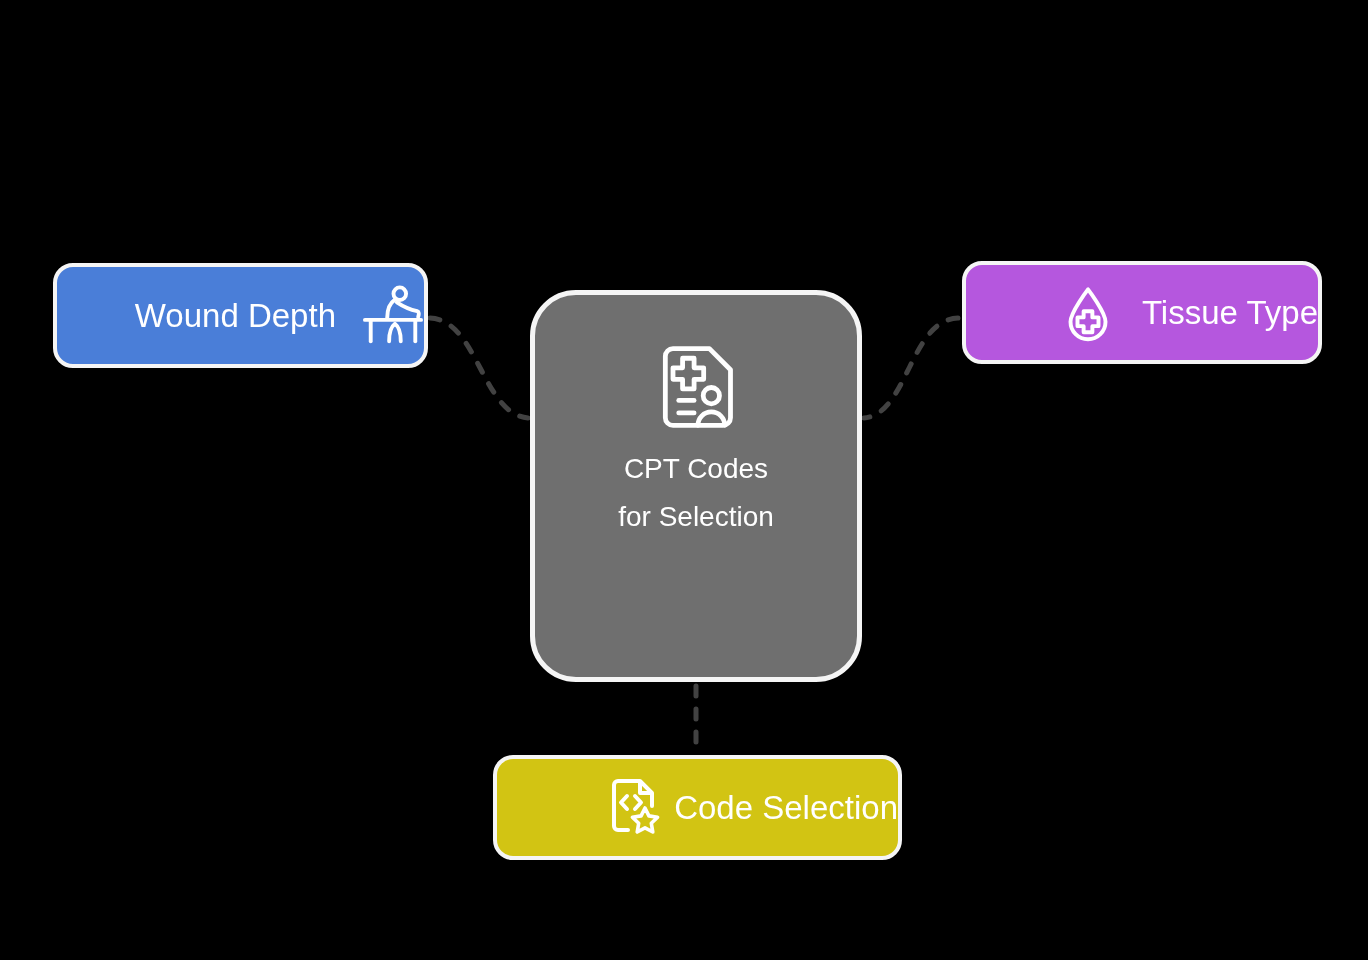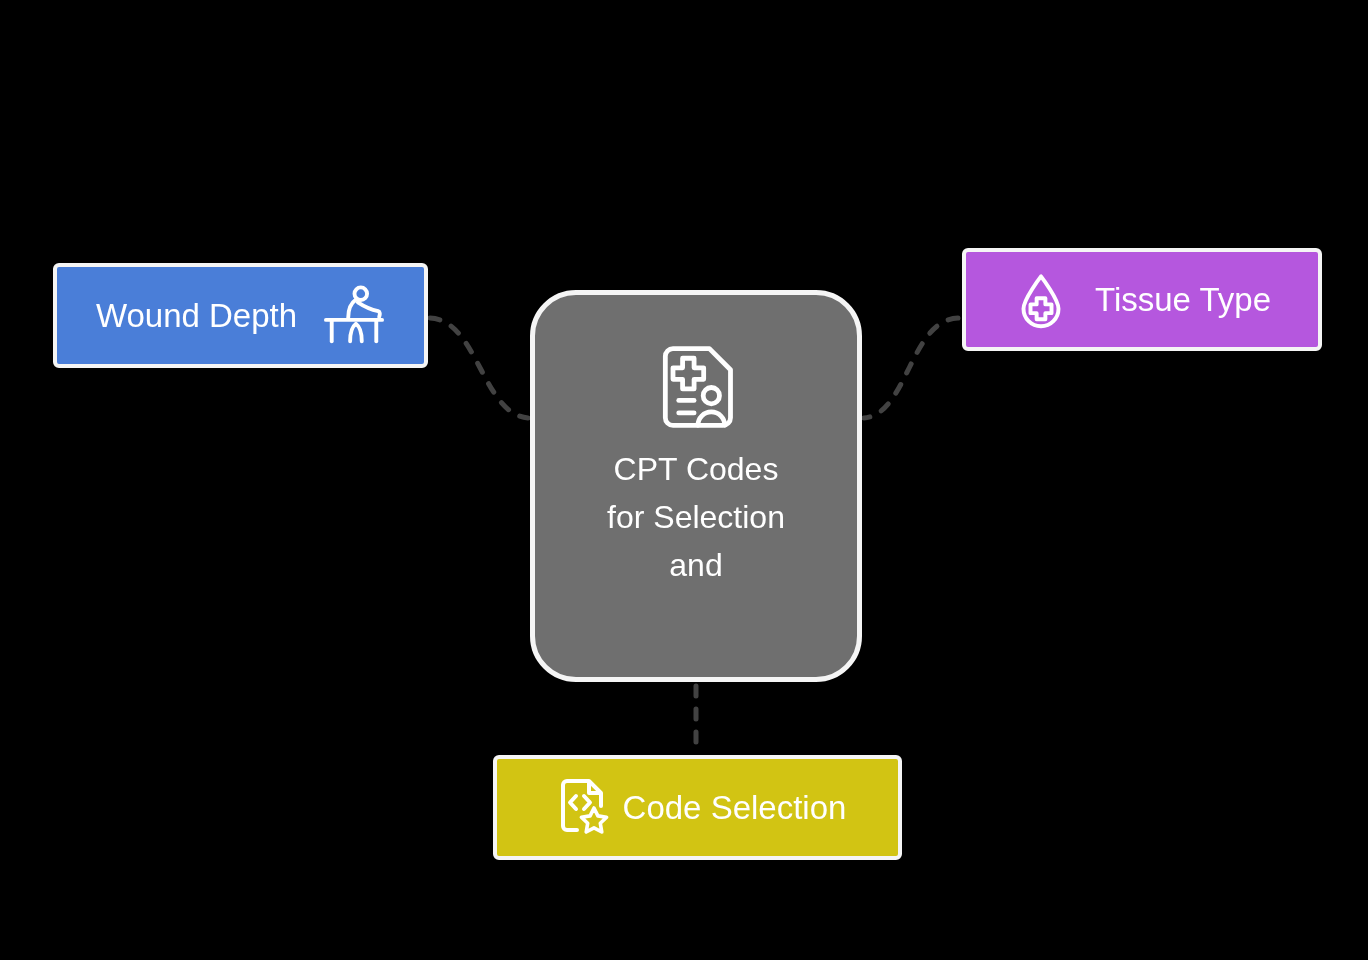--- a/index.html
+++ b/index.html
@@ -26,46 +26,46 @@
     stroke: #424242;
     stroke-width: 5;
     stroke-linecap: round;
     stroke-dasharray: 10 13;
   }
   .node {
     position: absolute;
     box-sizing: border-box;
     display: flex;
     align-items: center;
-    justify-content: center;
+    justify-content: flex-end;
     gap: 26px;
     border: 4px solid #f5f5f5;
-    border-radius: 6px;
+    border-radius: 20px;
     color: #ffffff;
     font-size: 33px;
     font-weight: 400;
     white-space: nowrap;
   }
   #node-wound-depth   { left: 53px;  top: 263px; width: 375px; height: 105px; background: #4a7ed8; }
-  #node-tissue-type   { left: 962px; top: 248px; width: 360px; height: 103px; background: #b557de; }
+  #node-tissue-type   { left: 962px; top: 261px; width: 360px; height: 103px; background: #b557de; }
   #node-code-selection{ left: 493px; top: 755px; width: 409px; height: 105px; background: #d2c413; gap: 10px; }
   #node-center {
     left: 530px; top: 290px;
     width: 332px; height: 392px;
     background: #6f6f6f;
     border: 5px solid #f5f5f5;
     border-radius: 46px;
     flex-direction: column;
     justify-content: flex-start;
     padding-top: 42px;
     gap: 8px;
   }
   .center-label {
     text-align: center;
-    font-size: 32px;
+    font-size: 28px;
     line-height: 48px;
     color: #ffffff;
   }
   .icon { display: flex; align-items: center; justify-content: center; }
   .icon svg { display: block; }
 </style>
 </head>
 <body>
 
 <div class="canvas">
@@ -98,21 +98,20 @@
         <path d="M34,18 h12 v10 h10 v12 h-10 v10 h-12 v-10 h-10 v-12 h10 Z"></path>
         <path d="M30,62 h16"></path>
         <path d="M30,75 h16"></path>
         <circle cx="64" cy="57" r="8.5"></circle>
         <path d="M50,88 a14,14 0 0 1 28,0"></path>
       </svg>
     </span>
     <div class="center-label">
       <div>CPT Codes</div>
       <div>for Selection</div>
-      <div>and</div>
     </div>
   </div>
 
   <div class="node" id="node-tissue-type">
     <span class="icon">
       <svg width="56" height="62" viewBox="0 0 64 64" fill="none" stroke="#ffffff" stroke-width="4.5" stroke-linecap="round" stroke-linejoin="round">
         <path d="M32,5 C32,5 12,31 12,42 a20,20 0 0 0 40,0 C52,31 32,5 32,5 Z"></path>
         <path d="M27,30 h10 v7 h7 v10 h-7 v7 h-10 v-7 h-7 v-10 h7 Z"></path>
       </svg>
     </span>

